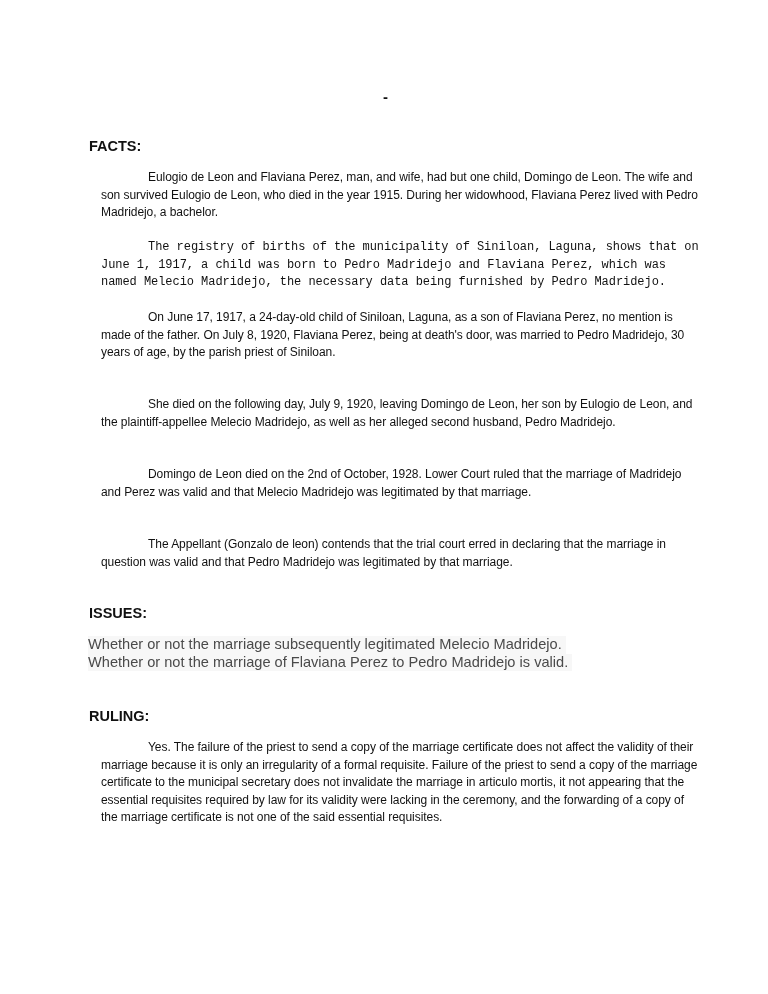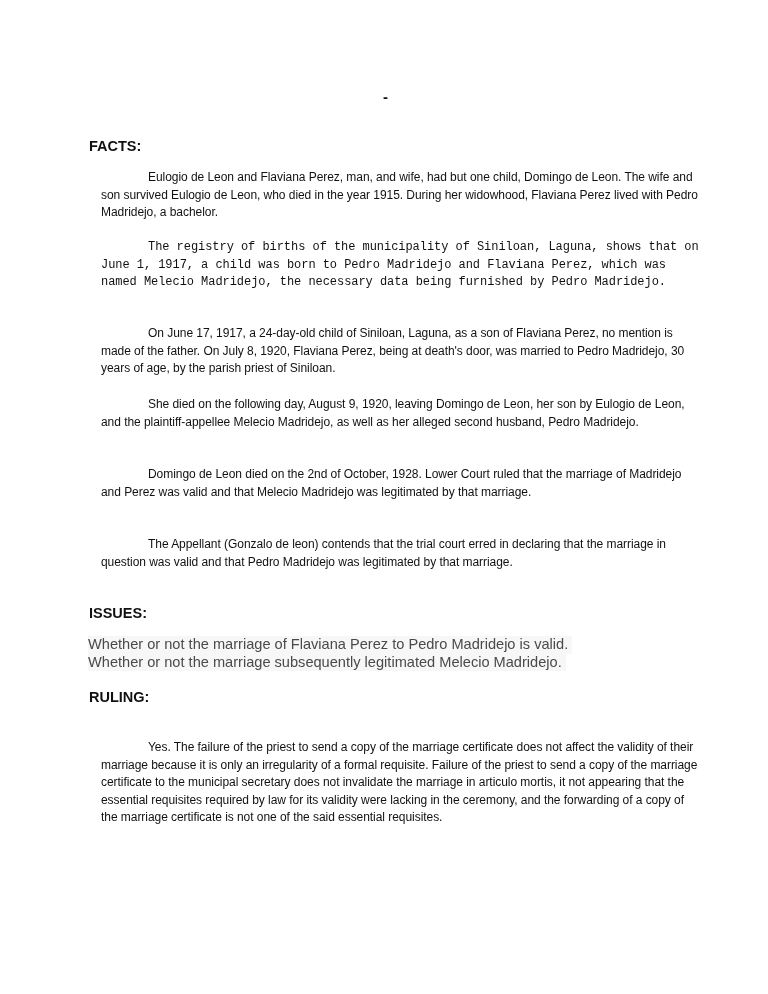--- a/index.html
+++ b/index.html
@@ -68,32 +68,32 @@
 <div class="page">
 
   <div class="dash">-</div>
 
   <h2 class="heading" style="top:137px;">FACTS:</h2>
 
   <p class="para" style="top:169px;">Eulogio de Leon and Flaviana Perez, man, and wife, had but one child, Domingo de Leon. The wife and son survived Eulogio de Leon, who died in the year 1915. During her widowhood, Flaviana Perez lived with Pedro Madridejo, a bachelor.</p>
 
   <p class="para" style="top:239px;font-family:Liberation Mono, monospace;">The registry of births of the municipality of Siniloan, Laguna, shows that on June 1, 1917, a child was born to Pedro Madridejo and Flaviana Perez, which was named Melecio Madridejo, the necessary data being furnished by Pedro Madridejo.</p>
 
-  <p class="para" style="top:309px;margin-top:16px;">On June 17, 1917, a 24-day-old child of Siniloan, Laguna, as a son of Flaviana Perez, no mention is made of the father. On July 8, 1920, Flaviana Perez, being at death's door, was married to Pedro Madridejo, 30 years of age, by the parish priest of Siniloan.</p>
+  <p class="para" style="top:309px;">On June 17, 1917, a 24-day-old child of Siniloan, Laguna, as a son of Flaviana Perez, no mention is made of the father. On July 8, 1920, Flaviana Perez, being at death's door, was married to Pedro Madridejo, 30 years of age, by the parish priest of Siniloan.</p>
 
-  <p class="para" style="top:396px;">She died on the following day, August 9, 1920, leaving Domingo de Leon, her son by Eulogio de Leon, and the plaintiff-appellee Melecio Madridejo, as well as her alleged second husband, Pedro Madridejo.</p>
+  <p class="para" style="top:396px;">She died on the following day, July 9, 1920, leaving Domingo de Leon, her son by Eulogio de Leon, and the plaintiff-appellee Melecio Madridejo, as well as her alleged second husband, Pedro Madridejo.</p>
 
   <p class="para" style="top:466px;">Domingo de Leon died on the 2nd of October, 1928. Lower Court ruled that the marriage of Madridejo and Perez was valid and that Melecio Madridejo was legitimated by that marriage.</p>
 
   <p class="para" style="top:536px;">The Appellant (Gonzalo de leon) contends that the trial court erred in declaring that the marriage in question was valid and that Pedro Madridejo was legitimated by that marriage.</p>
 
   <h2 class="heading" style="top:604px;text-align:center;">ISSUES:</h2>
 
   <div class="issues">
+    <span class="issue-line">Whether or not the marriage subsequently legitimated Melecio Madridejo.</span>
     <span class="issue-line">Whether or not the marriage of Flaviana Perez to Pedro Madridejo is valid.</span>
-    <span class="issue-line">Whether or not the marriage subsequently legitimated Melecio Madridejo.</span>
   </div>
 
-  <h2 class="heading" style="top:688px;text-align:right;">RULING:</h2>
+  <h2 class="heading" style="top:707px;text-align:right;">RULING:</h2>
 
   <p class="para" style="top:739px;">Yes. The failure of the priest to send a copy of the marriage certificate does not affect the validity of their marriage because it is only an irregularity of a formal requisite. Failure of the priest to send a copy of the marriage certificate to the municipal secretary does not invalidate the marriage in articulo mortis, it not appearing that the essential requisites required by law for its validity were lacking in the ceremony, and the forwarding of a copy of the marriage certificate is not one of the said essential requisites.</p>
 
 </div>
 
 </body></html>

